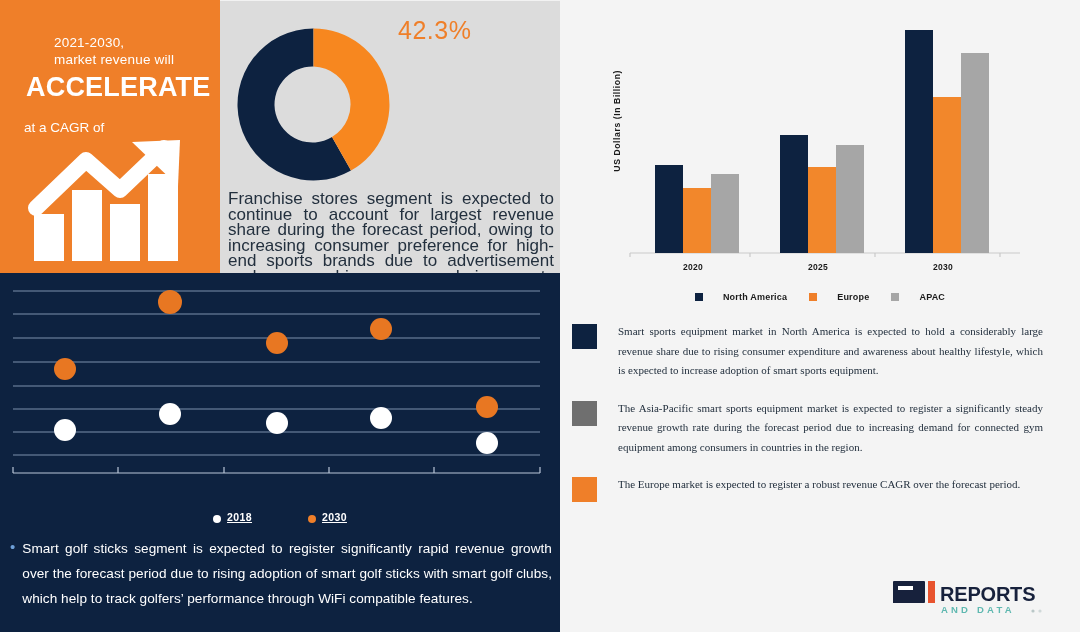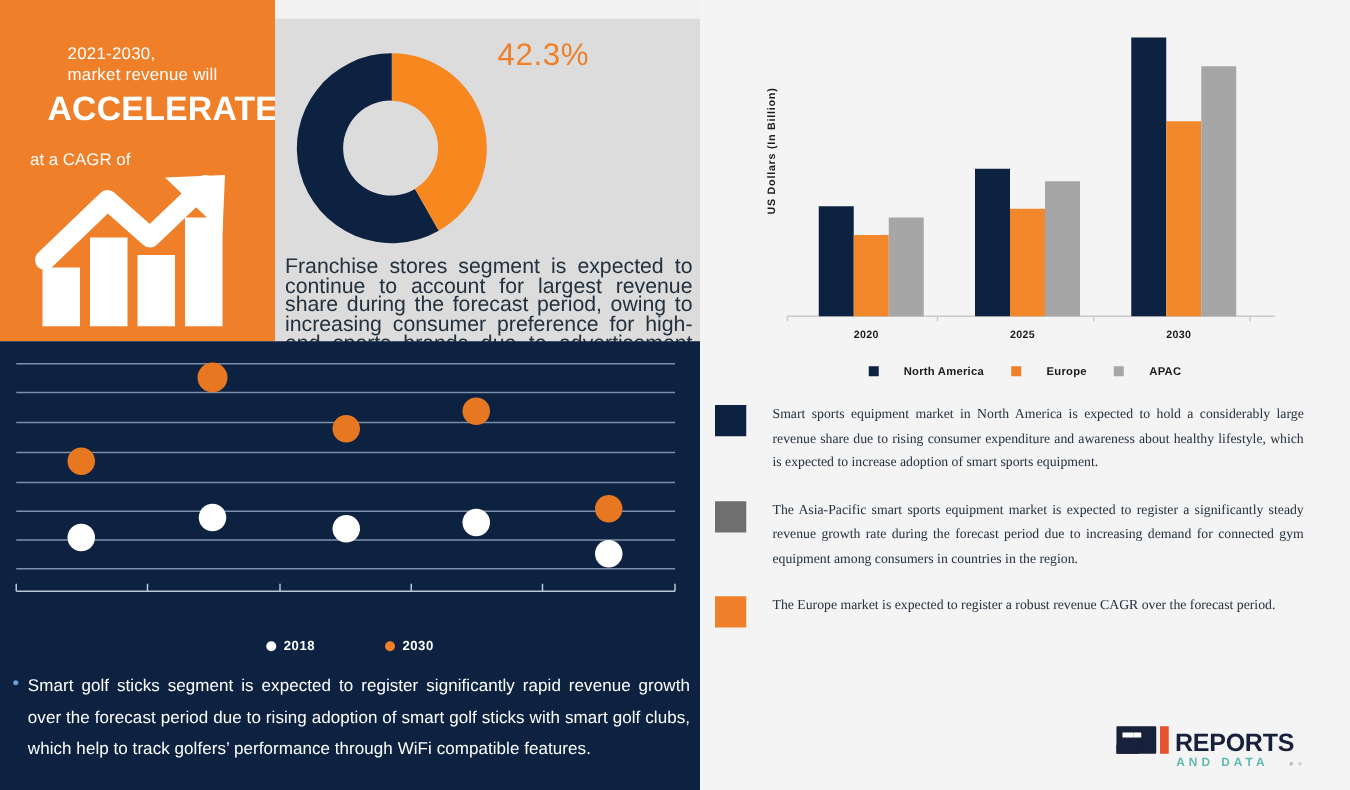--- a/index.html
+++ b/index.html
@@ -17,29 +17,29 @@
     position:absolute;left:0;top:0;width:220px;height:273px;
     background:#ef7f29;
     color:#ffffff;
     box-sizing:border-box;
     padding:34px 0 0 0;
     overflow:hidden;
   }
   .acc-line1{font-size:13.5px;line-height:17px;padding-left:54px;letter-spacing:.2px;font-weight:400;}
   .acc-big{
     font-size:27px;font-weight:700;letter-spacing:.2px;
-    padding-left:38px;margin-top:3px;line-height:32px;
+    padding-left:26px;margin-top:3px;line-height:32px;
   }
   .acc-line3{font-size:13.5px;padding-left:24px;margin-top:16px;line-height:17px;}
   .acc-pct{font-size:24px;font-weight:700;padding-left:36px;margin-top:1px;line-height:27px;}
   .acc-graphic{position:absolute;left:28px;top:138px;width:170px;height:125px;}
 
   
   .donut-panel{
-    position:absolute;left:220px;top:15px;width:340px;height:346px;
+    position:absolute;left:220px;top:1px;width:340px;height:346px;
     background:#dcdcdc;
     box-sizing:border-box;
   }
   .donut-wrap{position:absolute;left:16px;top:21px;width:155px;height:165px;}
   .donut-stat{position:absolute;left:178px;top:14px;width:152px;}
   .donut-pct{color:#ef7f29;font-size:25px;font-weight:400;line-height:30px;letter-spacing:.5px;}
   .donut-desc{
     color:#23303e;font-size:11.4px;line-height:16.6px;margin-top:4px;
     text-align:left;
   }
@@ -53,21 +53,21 @@
     position:absolute;left:0;top:273px;width:560px;height:359px;
     background:#0d2240;
     overflow:hidden;
   }
   .dotplot{position:absolute;left:0;top:6px;width:560px;height:205px;}
   .dp-legend{
     position:absolute;left:0;top:238px;width:560px;
     display:flex;justify-content:center;gap:56px;align-items:center;
     color:#ffffff;font-size:10.5px;font-weight:700;letter-spacing:.4px;
   }
-  .dp-legend .item{display:flex;align-items:center;gap:6px;}
+  .dp-legend .item{display:flex;align-items:flex-end;gap:6px;text-decoration:underline;}
   .dot-sw{width:8px;height:8px;border-radius:50%;display:inline-block;}
   .navy-bullet{
     position:absolute;left:10px;top:263px;width:542px;
     display:flex;gap:7px;
   }
   .navy-bullet .bdot{color:#6ea0d8;font-size:15px;line-height:21px;flex:0 0 auto;}
   .navy-bullet .btext{
     color:#ffffff;font-size:13.6px;line-height:25px;text-align:justify;
     font-weight:400;letter-spacing:.05px;
   }

